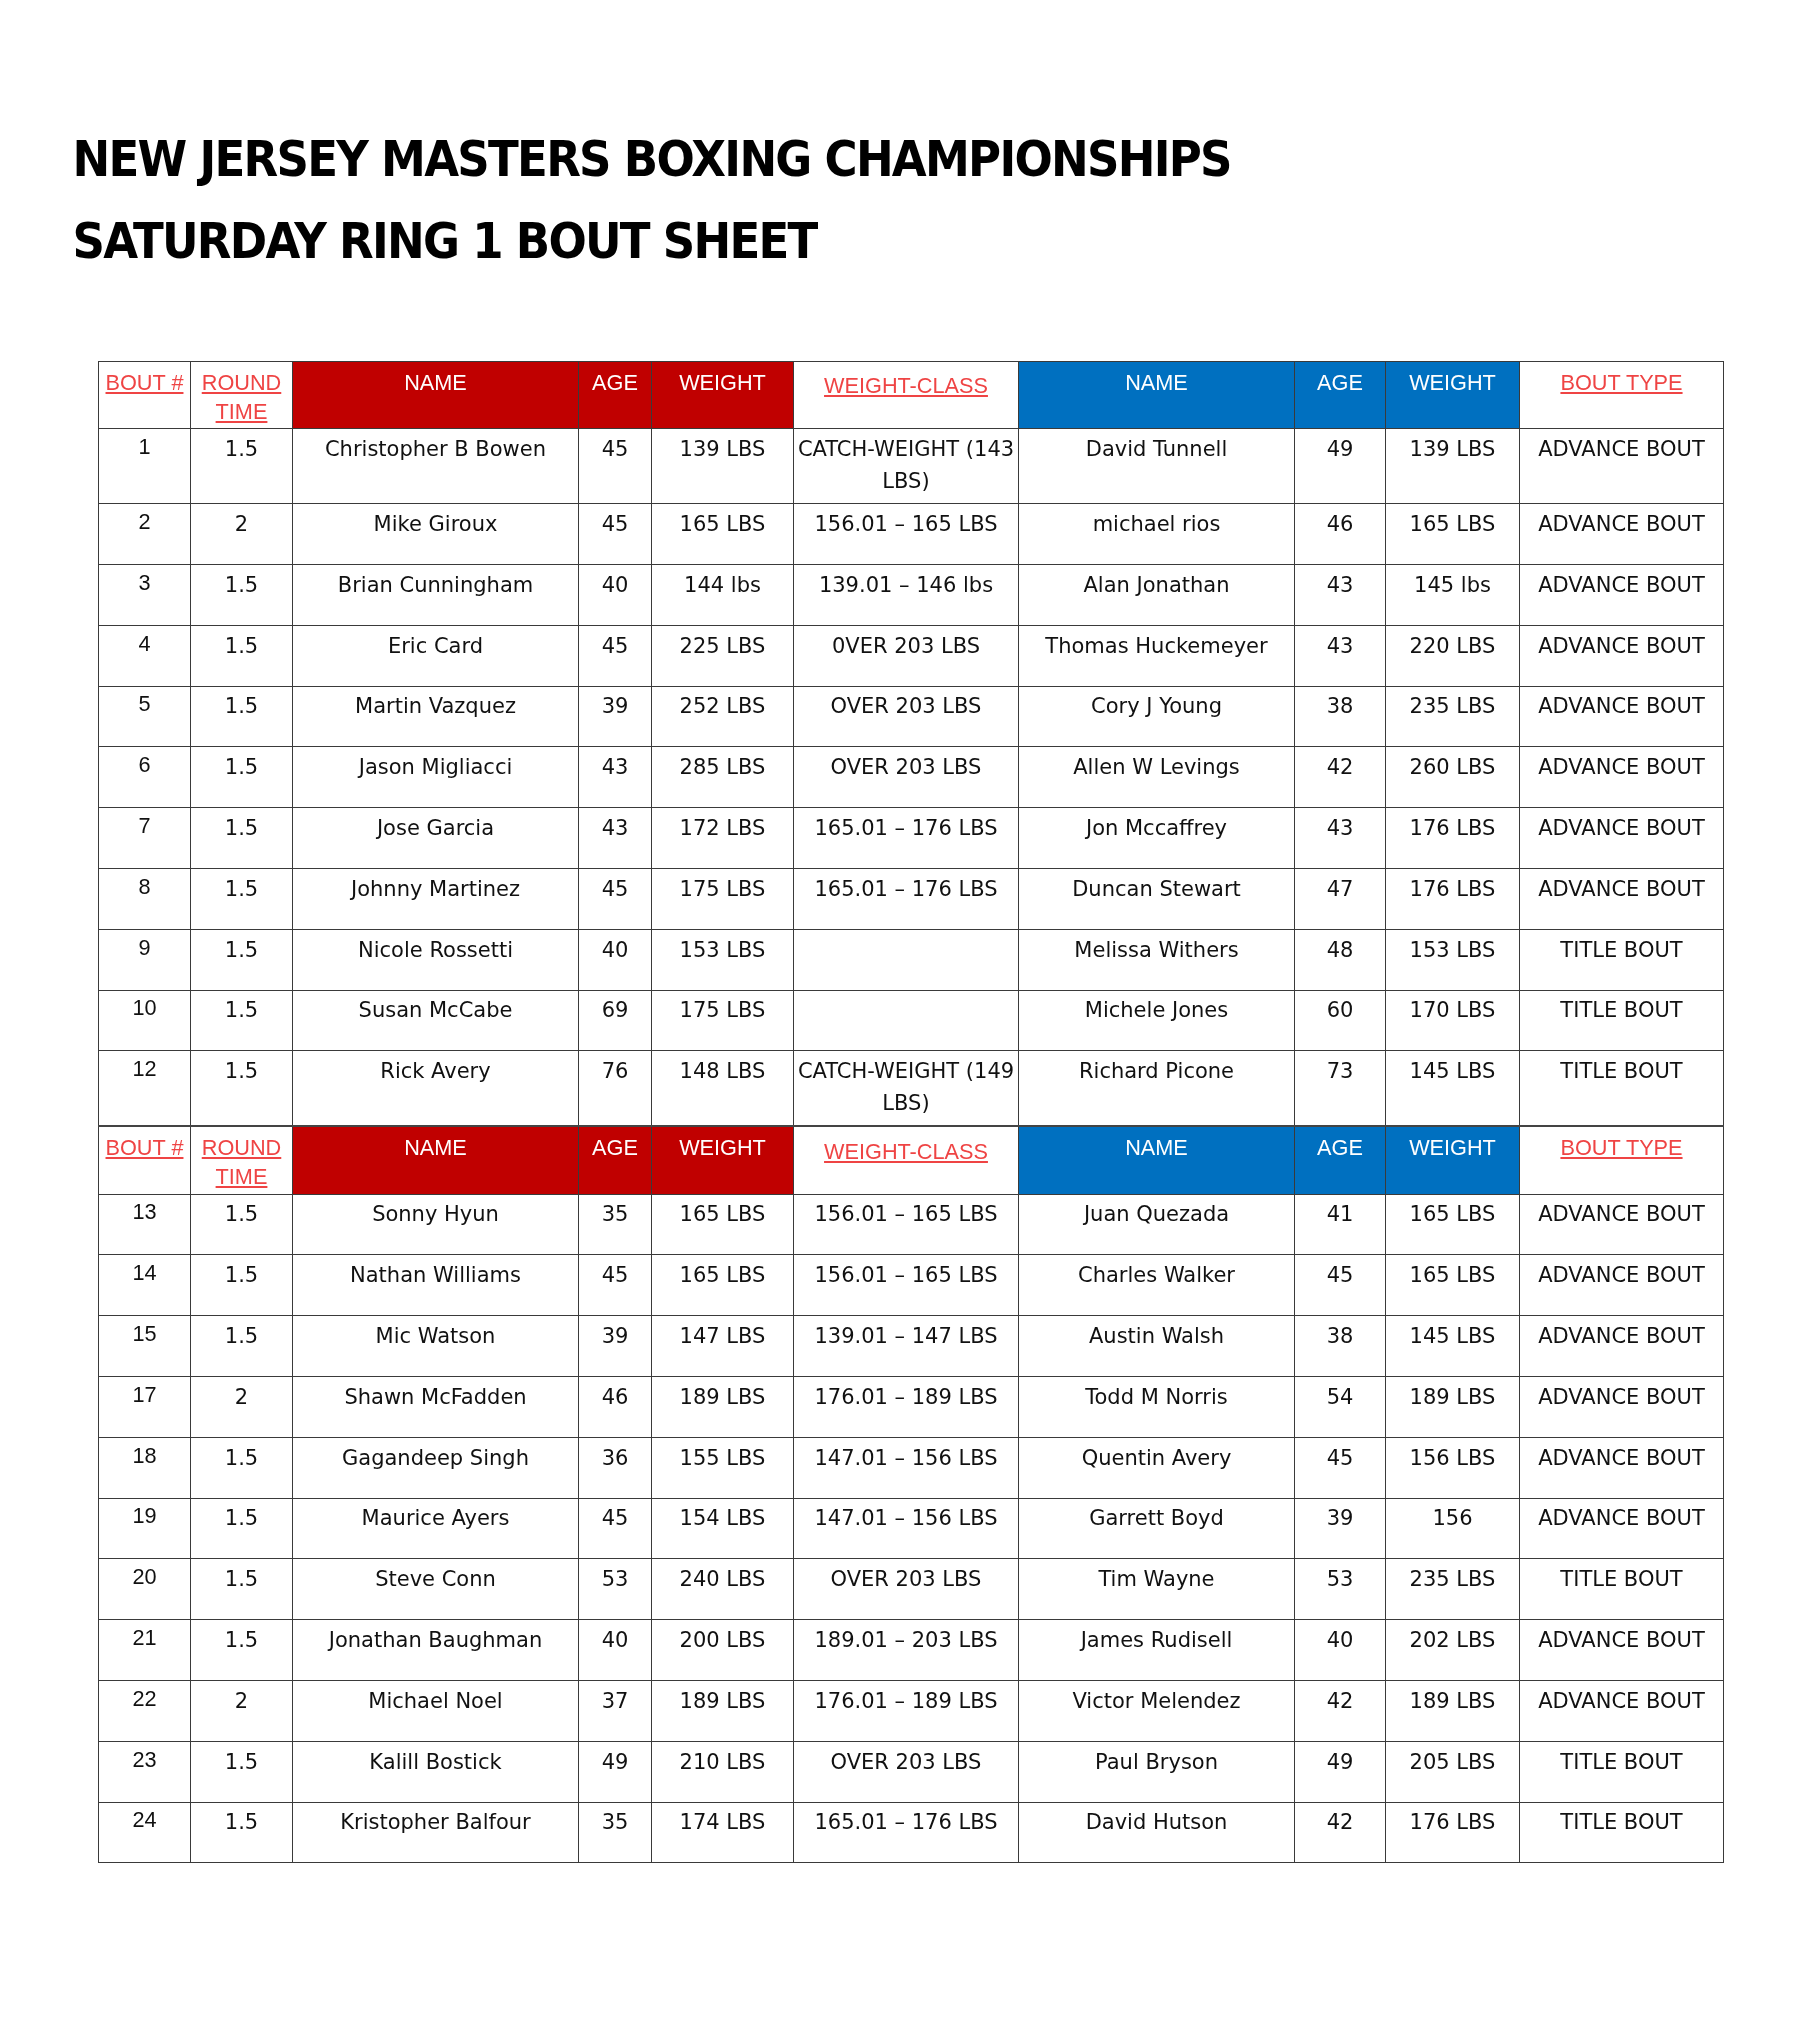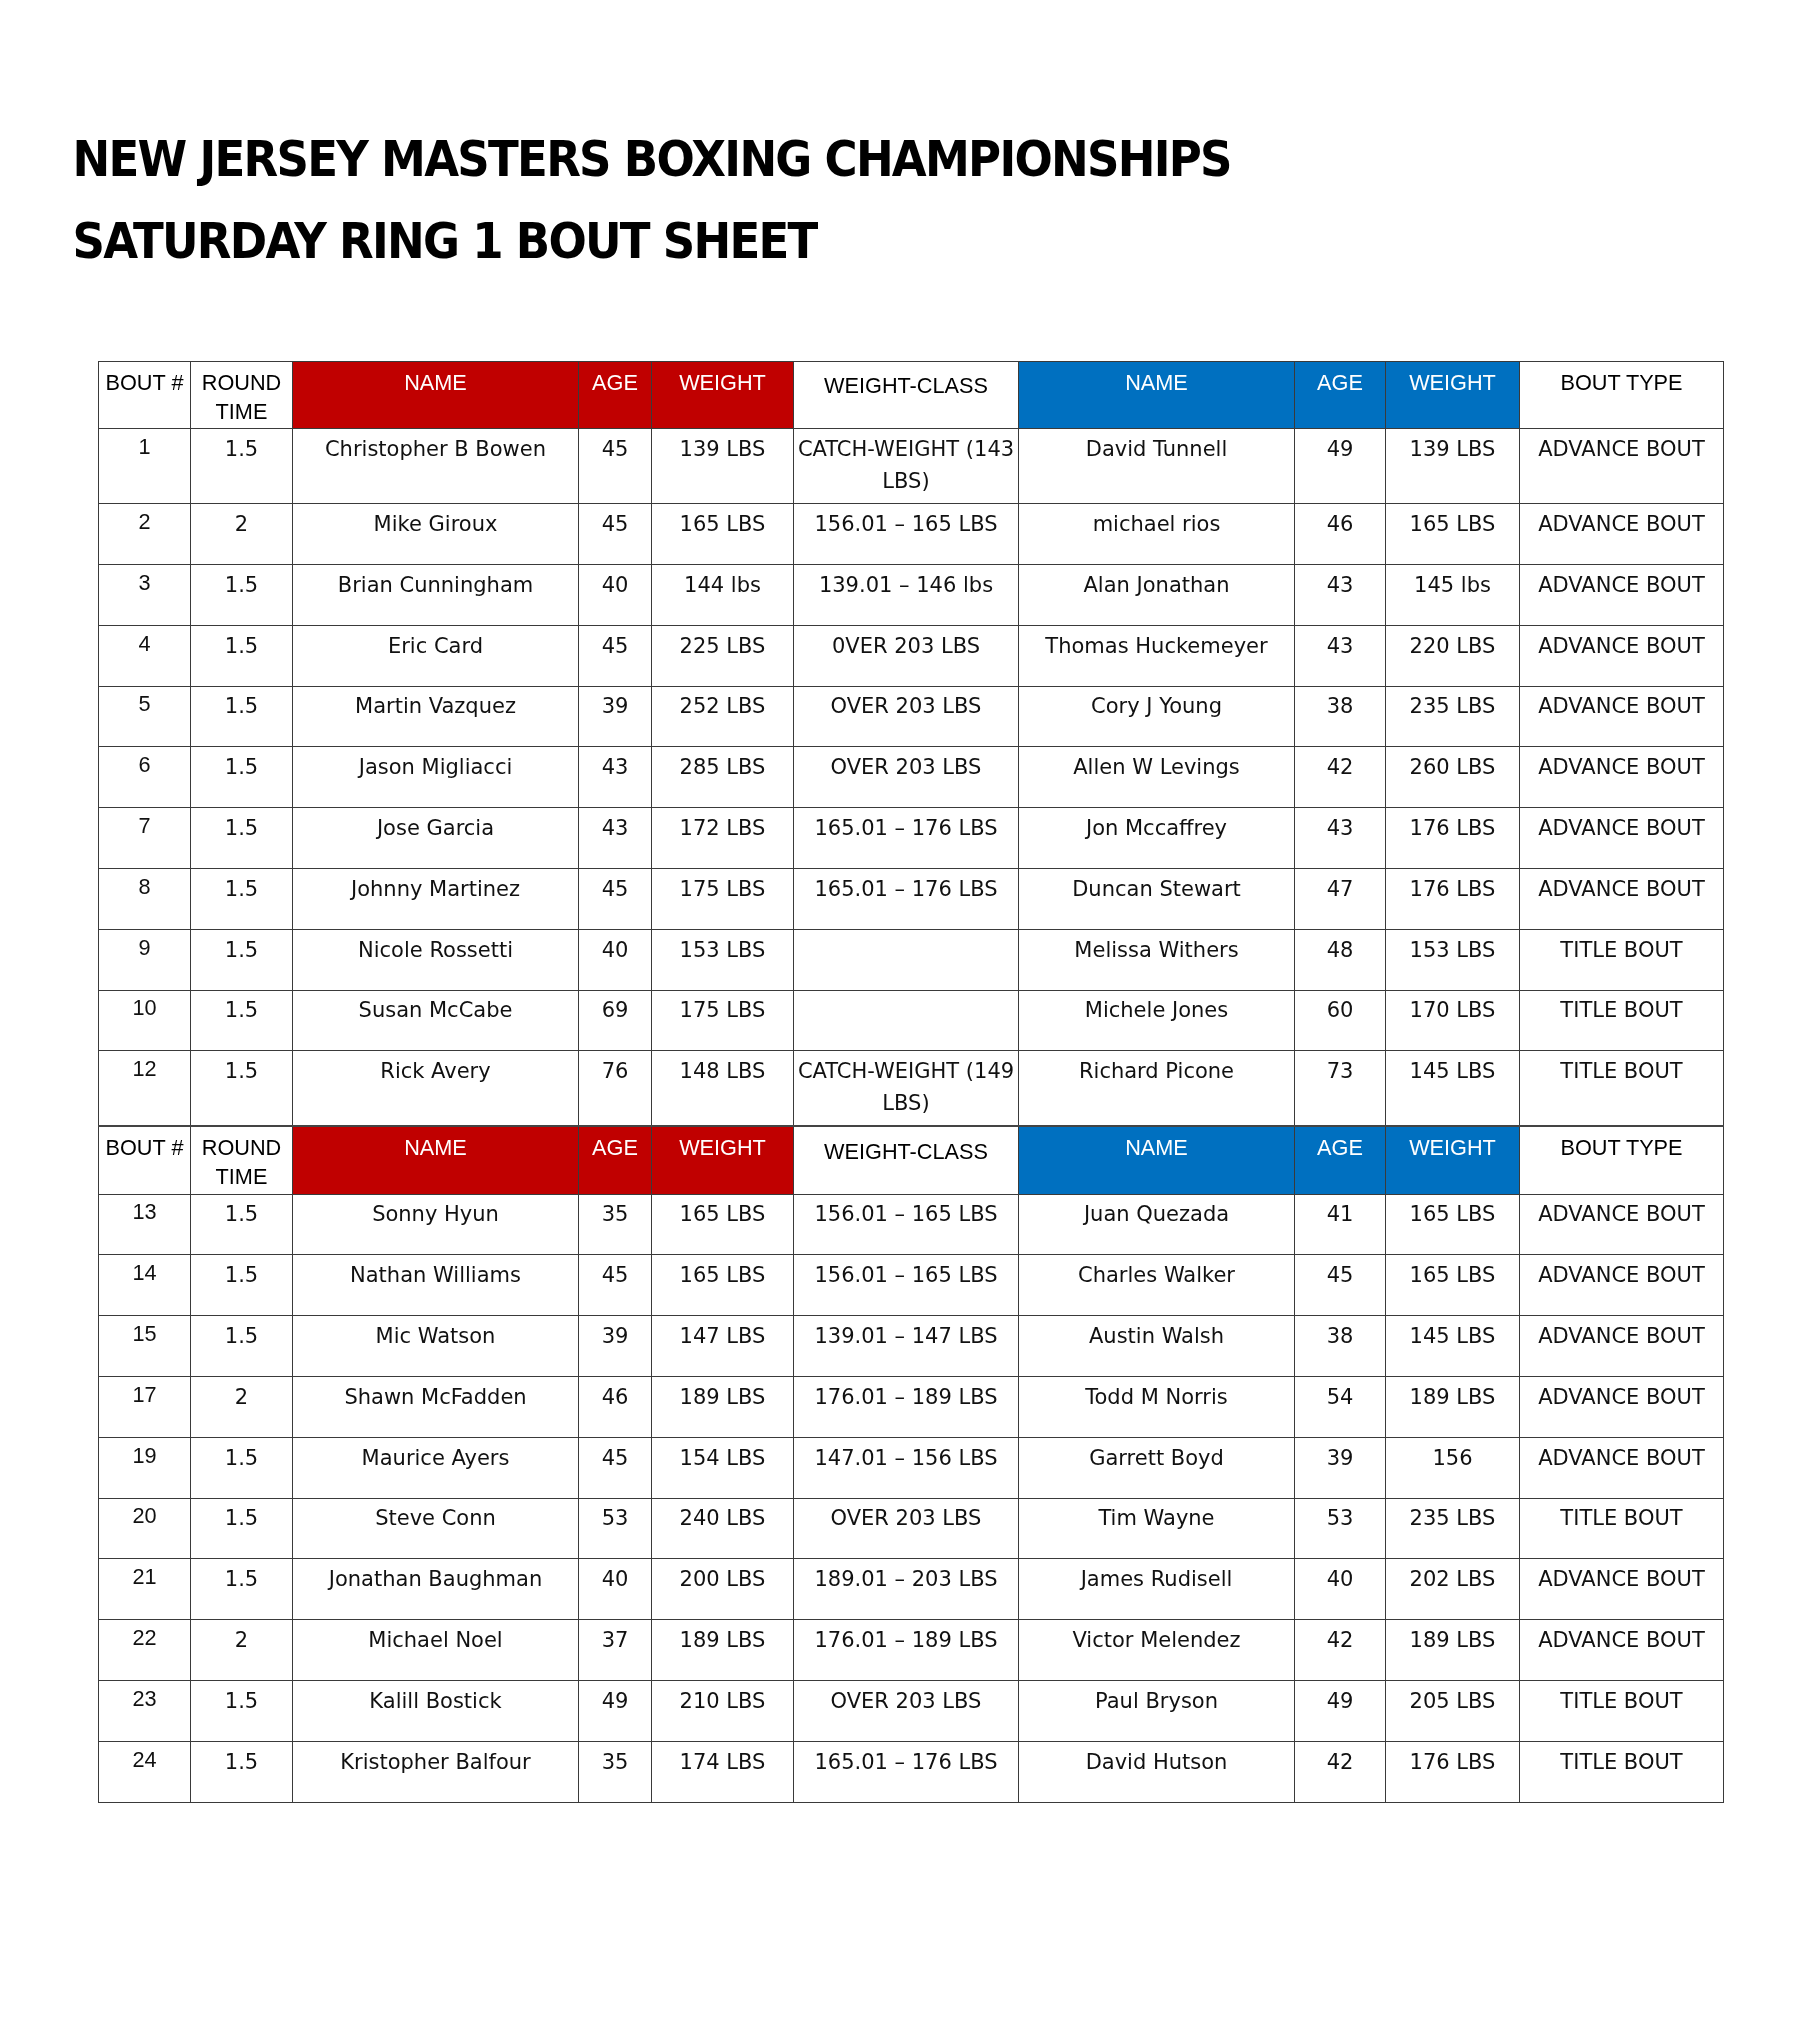--- a/index.html
+++ b/index.html
@@ -5,21 +5,21 @@
   html, body { margin: 0; padding: 0; background: #ffffff; }
   body { width: 1813px; height: 2024px; position: relative; font-family: "Liberation Sans", sans-serif; color: #111; }
   .title-block { position: absolute; left: 0; top: 132px; width: 1813px; text-align: left; }
   .title-line { font-family: "DejaVu Sans", sans-serif; font-weight: bold; font-size: 49px; letter-spacing: -1.9px; line-height: 56px; transform: scaleX(0.92); color: #000; }
   .title-line + .title-line { margin-top: 26px; }
   table.bout-table { position: absolute; left: 98px; top: 361px; border-collapse: collapse; table-layout: fixed; width: 1626px; }
   table.bout-table td, table.bout-table th { border: 1.9px solid #3a3a3a; padding: 0; text-align: center; vertical-align: top; font-weight: normal; }
   th { font-family: "Liberation Sans", sans-serif; font-size: 21.7px; line-height: 29px; padding-top: 5.6px !important; height: 57px; }
   th.red { background: #c00000; color: #ffffff; }
   th.blue { background: #0070c0; color: #ffffff; }
-  th.plain { background: #ffffff; color: #000000; }
+  th.plain { background: #ffffff; color: #ef4444; text-decoration: underline; }
   th.wc { padding-top: 9.4px !important; margin-left: 31px; }
   td { font-family: "DejaVu Sans", sans-serif; font-size: 21px; line-height: 32px; height: 56px; padding-top: 3.8px !important; color: #111; }
   td.num { font-family: "Liberation Sans", sans-serif; font-size: 21.7px; padding-top: 1.9px !important; }
   tr.tall td { height: 70px; }
   tr.section-start th { border-top: 2.8px solid #444; }
 </style>
 </head>
 <body>
 
 <div class="title-block">
@@ -239,20 +239,32 @@
         <td>Shawn McFadden</td>
         <td>46</td>
         <td>189 LBS</td>
         <td>176.01 – 189 LBS</td>
         <td>Todd M Norris</td>
         <td>54</td>
         <td>189 LBS</td>
         <td>ADVANCE BOUT</td>
       </tr>
       <tr>
+        <td class="num">18</td>
+        <td>1.5</td>
+        <td>Gagandeep Singh</td>
+        <td>36</td>
+        <td>155 LBS</td>
+        <td>147.01 – 156 LBS</td>
+        <td>Quentin Avery</td>
+        <td>45</td>
+        <td>156 LBS</td>
+        <td>ADVANCE BOUT</td>
+      </tr>
+      <tr>
         <td class="num">19</td>
         <td>1.5</td>
         <td>Maurice Ayers</td>
         <td>45</td>
         <td>154 LBS</td>
         <td>147.01 – 156 LBS</td>
         <td>Garrett Boyd</td>
         <td>39</td>
         <td>156</td>
         <td>ADVANCE BOUT</td>

